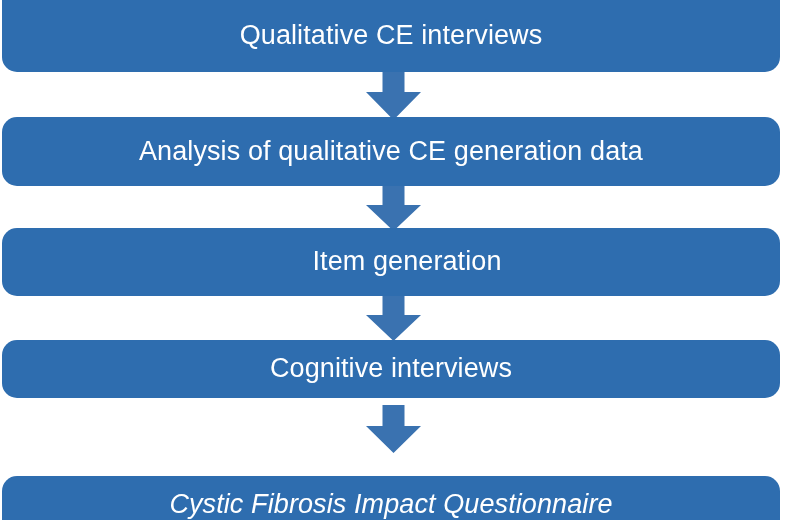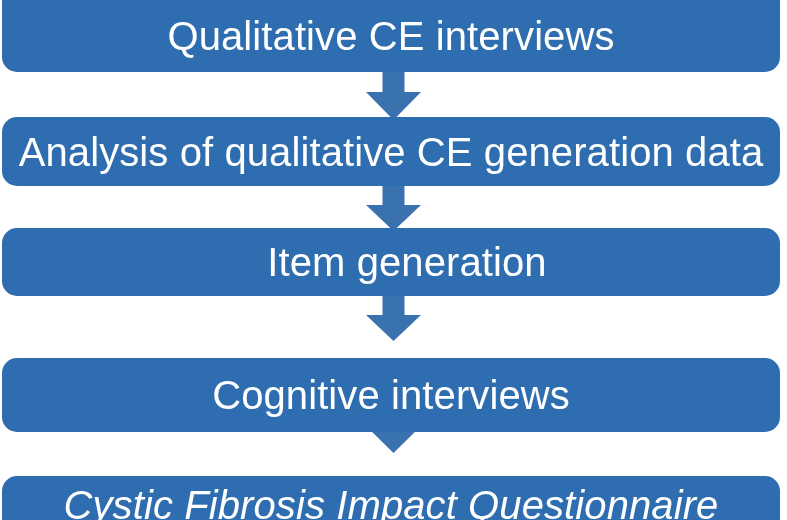--- a/index.html
+++ b/index.html
@@ -30,37 +30,37 @@
     border-radius: 15px;
     display: flex;
     align-items: center;
     justify-content: center;
     z-index: 2;
   }
 
   .step-label {
     color: #ffffff;
     font-family: "Liberation Sans", sans-serif;
-    font-size: 40px;
+    font-size: 27px;
     font-weight: 400;
     letter-spacing: 0.1px;
     line-height: 1.1;
     text-align: right;
     white-space: nowrap;
   }
 
   .step-label.italic {
     font-style: italic;
   }
 
   
   .step-1 { top: 0px;   height: 72px;  border-radius: 0 0 15px 15px; }
   .step-2 { top: 117px; height: 69px; }
   .step-3 { top: 228px; height: 68px; padding-left: 32px; }
-  .step-4 { top: 358px; height: 74px; }
+  .step-4 { top: 340px; height: 58px; }
   .step-5 { top: 476px; height: 58px; border-radius: 15px 15px 15px 15px; }
 
   
   .flow-arrow {
     position: absolute;
     left: 366px;
     width: 55px;
     z-index: 1;
   }
   .flow-arrow svg {

